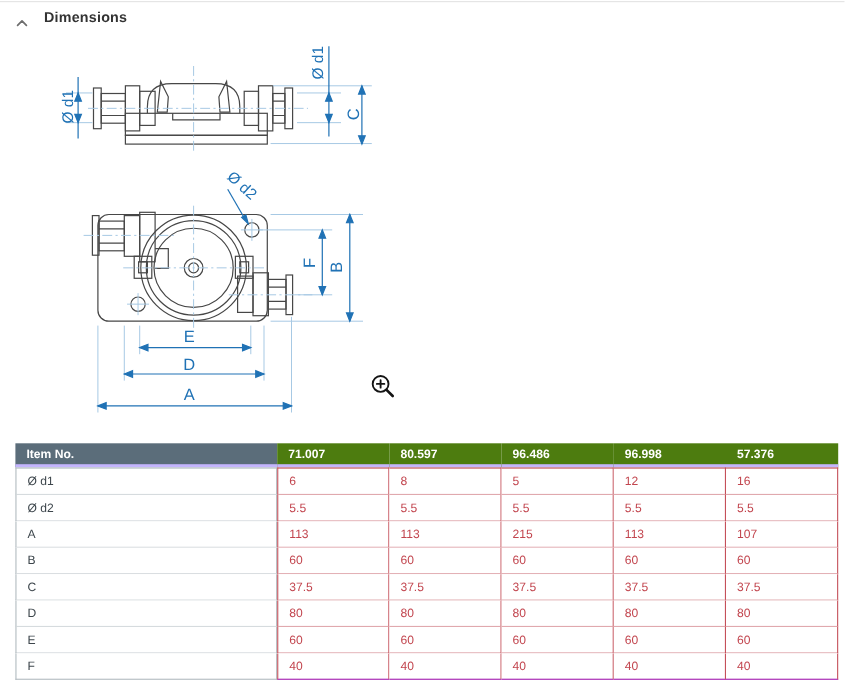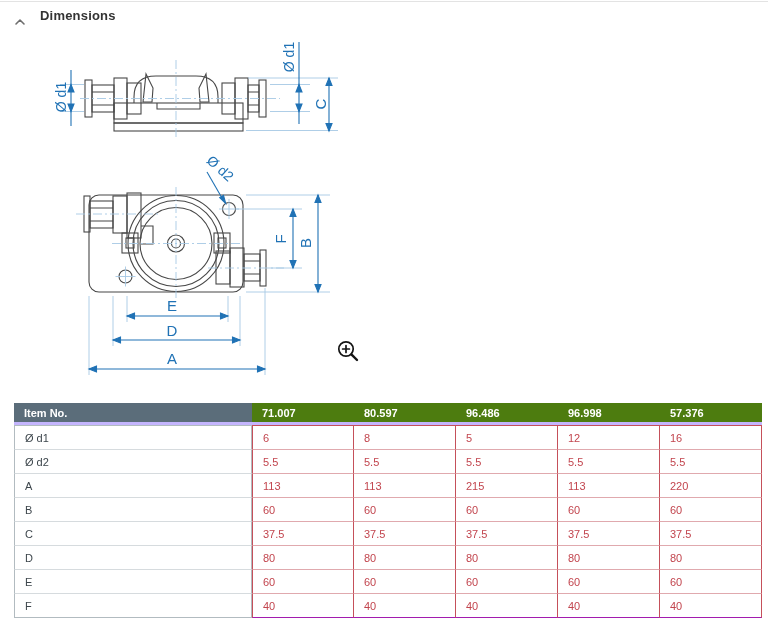--- a/index.html
+++ b/index.html
@@ -199,21 +199,21 @@
         <td class="val">5.5</td>
         <td class="val">5.5</td>
         <td class="val">5.5</td>
       </tr>
       <tr>
         <td class="lbl">A</td>
         <td class="val">113</td>
         <td class="val">113</td>
         <td class="val">215</td>
         <td class="val">113</td>
-        <td class="val">220</td>
+        <td class="val">107</td>
       </tr>
       <tr>
         <td class="lbl">B</td>
         <td class="val">60</td>
         <td class="val">60</td>
         <td class="val">60</td>
         <td class="val">60</td>
         <td class="val">60</td>
       </tr>
       <tr>

